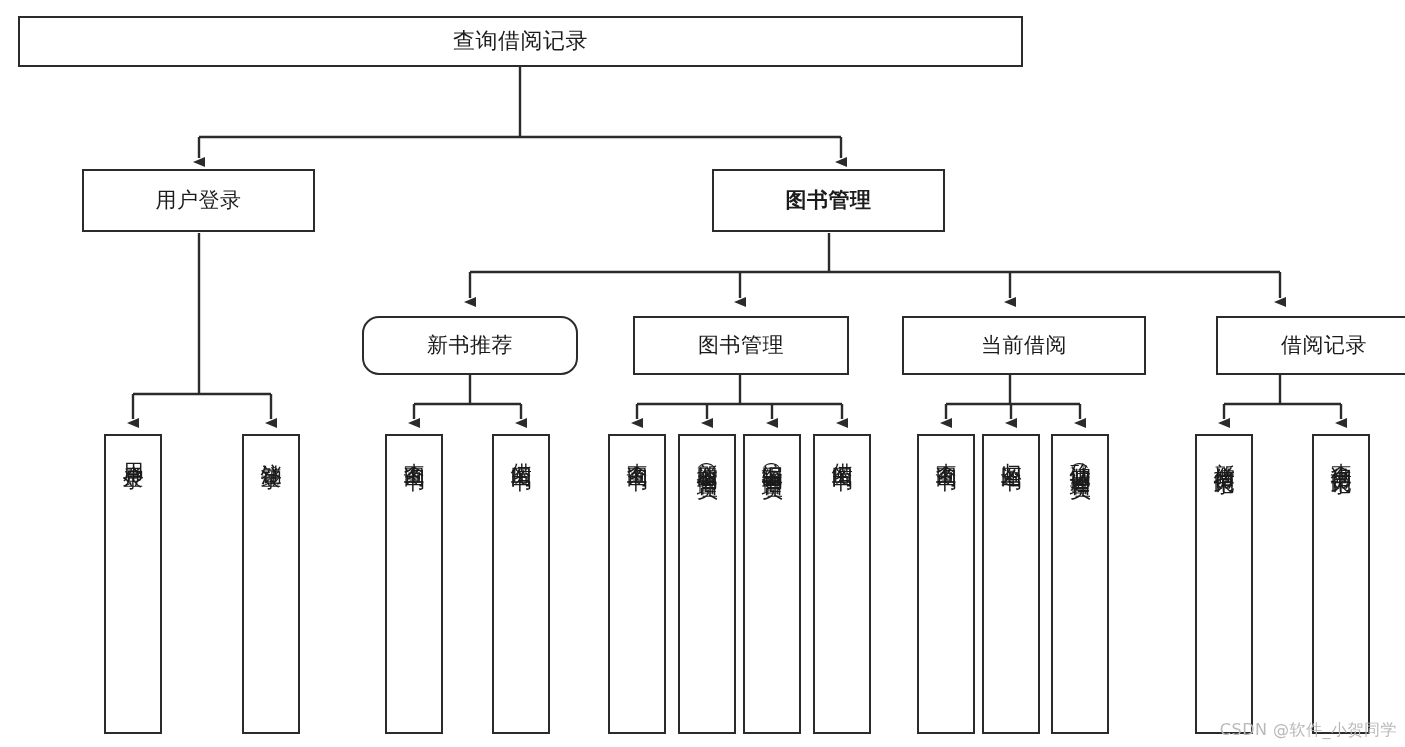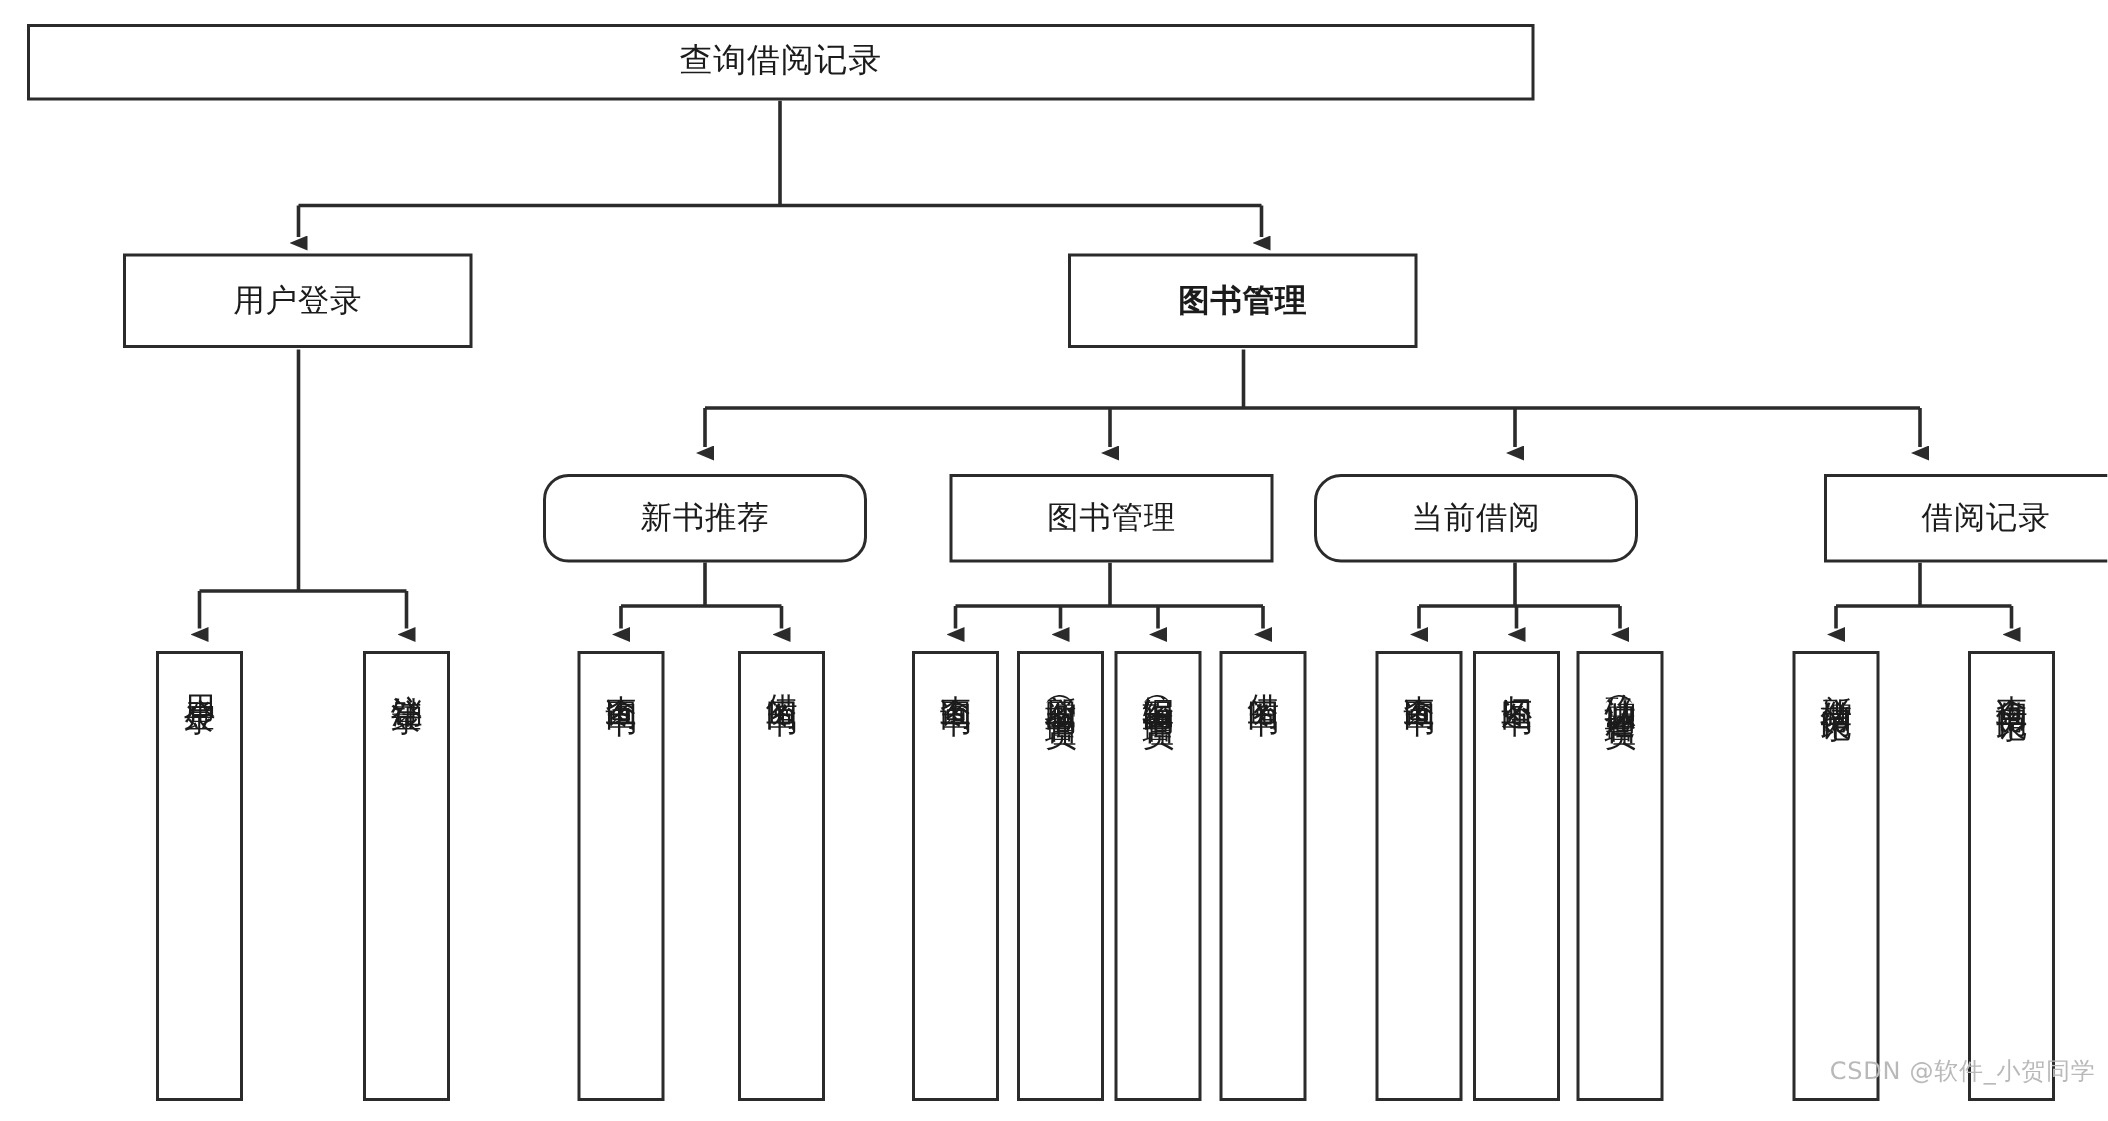--- a/index.html
+++ b/index.html
@@ -58,21 +58,21 @@
     writing-mode: vertical-rl;
     text-orientation: upright;
     font-size: 21px;
     line-height: 1.06;
     letter-spacing: 2.5px;
     white-space: nowrap;
   }
   #watermark {
     position: absolute;
     right: 8px;
-    bottom: 22px;
+    bottom: 6px;
     font-size: 16px;
     color: #b9b9b9;
     letter-spacing: 0.5px;
     white-space: nowrap;
     font-family: "DejaVu Sans", "Liberation Sans", sans-serif;
   }
 </style>
 </head>
 <body>
 
@@ -138,21 +138,21 @@
   <div class="node horiz" style="left:712px; top:169px; width:233px; height:63px;font-weight:bold;">
     <span class="label">图书管理</span>
   </div>
 
   <div class="node horiz" style="left:362px; top:316px; width:216px; height:59px;border-radius:17px;">
     <span class="label">新书推荐</span>
   </div>
   <div class="node horiz" style="left:633px; top:316px; width:216px; height:59px;">
     <span class="label">图书管理</span>
   </div>
-  <div class="node horiz" style="left:876px; top:316px; width:216px; height:59px;border-radius:18px;">
+  <div class="node horiz" style="left:902px; top:316px; width:244px; height:59px;">
     <span class="label">当前借阅</span>
   </div>
   <div class="node horiz" style="left:1216px; top:316px; width:216px; height:59px;">
     <span class="label">借阅记录</span>
   </div>
 
   <div class="node vert" style="left:104px; top:434px; width:58px; height:300px;">
     <span class="label">用户登录</span>
   </div>
   <div class="node vert" style="left:242px; top:434px; width:58px; height:300px;">

